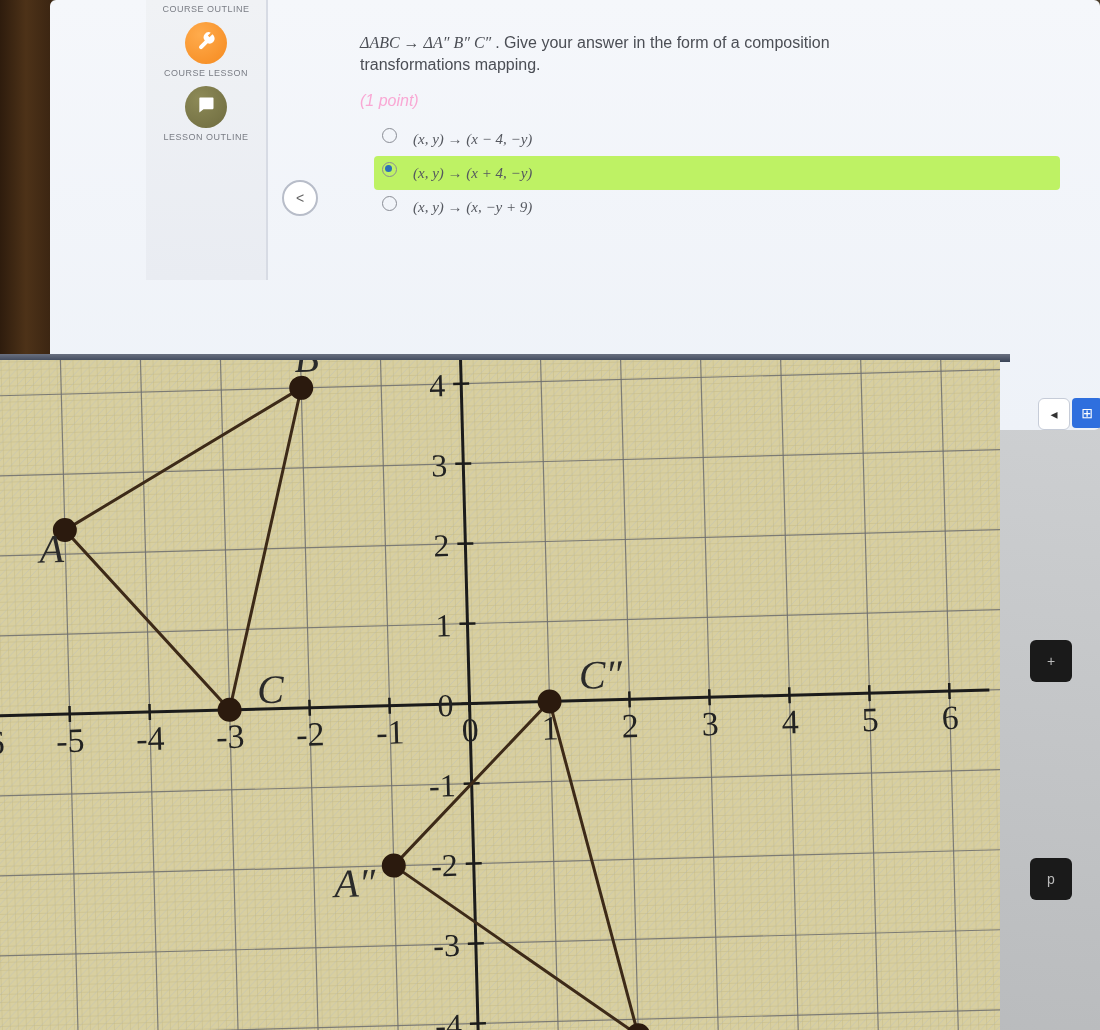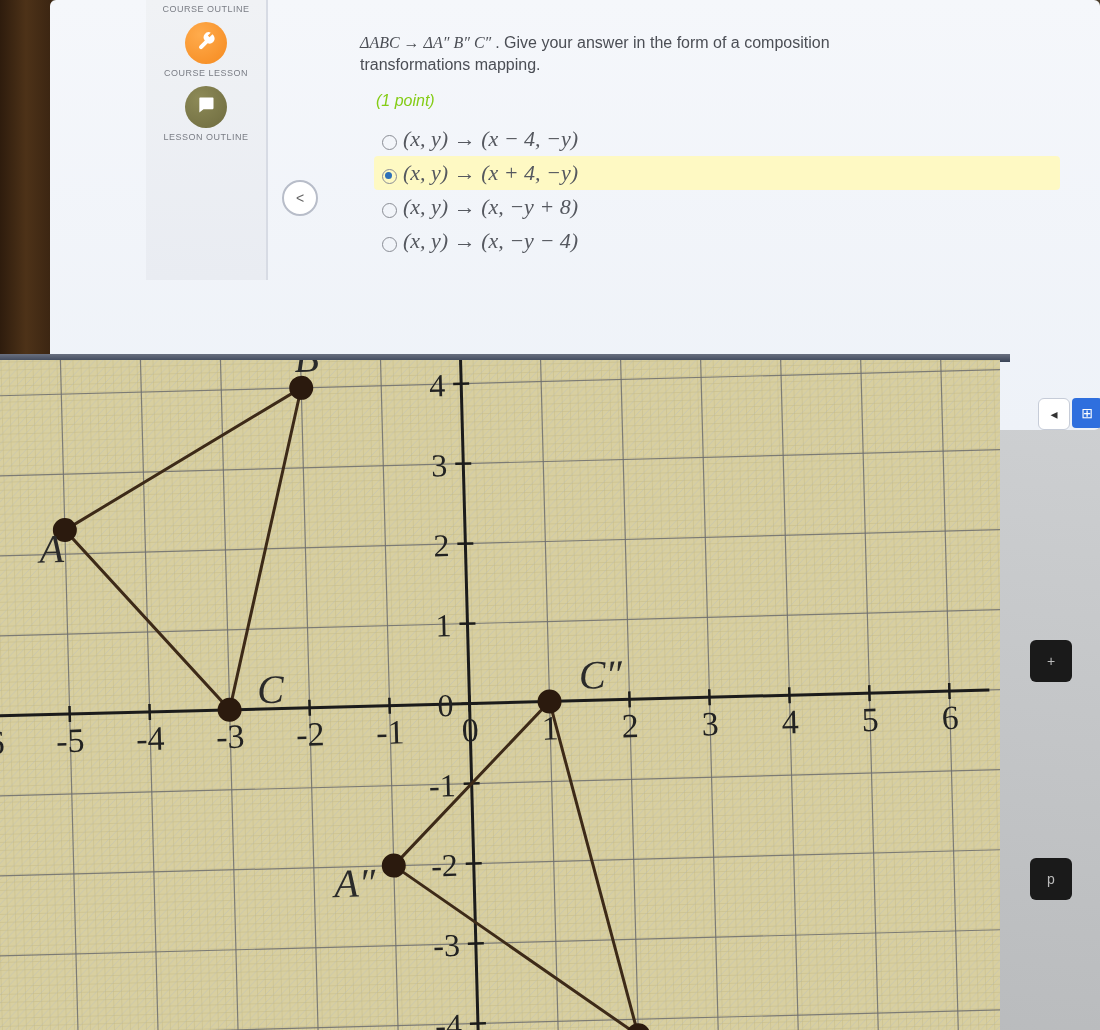--- a/index.html
+++ b/index.html
@@ -15,24 +15,24 @@
   .sidebar{position:absolute;left:146px;top:0;width:120px;height:280px;background:linear-gradient(#f0f2f5,#e9ecf2);border-right:2px solid #d7dbe4;text-align:center}
   .sidebadge{font-size:9px;color:#7a7d85;letter-spacing:0.5px;margin-top:4px}
   .circlebtn{width:42px;height:42px;border-radius:50%;margin:8px auto 0;display:flex;align-items:center;justify-content:center}
   .orange{background:radial-gradient(circle at 35% 30%,#ffab4c,#f58a1f)}
   .olive{background:radial-gradient(circle at 35% 30%,#8d8a57,#6e6b3f)}
   .circlebtn svg{width:20px;height:20px;fill:#fff}
   .collapse{position:absolute;left:282px;top:180px;width:32px;height:32px;border-radius:50%;border:2px solid #b8bdc9;background:#fff;color:#666;font-size:14px;display:flex;align-items:center;justify-content:center}
   
   .qcard{position:absolute;left:360px;top:10px;width:700px;color:#4b4e55;font-size:16px;line-height:22px}
   .qcard .prompt{margin-bottom:6px}
-  .qcard .ital{font-style:italic;color:#84cc16;margin:14px 16px 10px}
+  .qcard .ital{font-style:italic;color:#f9a8d4;margin:14px 0 10px}
   .options{margin-left:14px}
-  .optrow{display:flex;align-items:flex-end;gap:6px;padding:6px 8px;border-radius:4px;font-family:'Times New Roman',serif;font-size:22px;color:#55585f}
-  .optrow.sel{background:#fef9c3}
+  .optrow{display:flex;align-items:flex-start;gap:16px;padding:6px 8px;border-radius:4px;font-family:'Times New Roman',serif;font-size:15px;color:#55585f}
+  .optrow.sel{background:#bef264}
   .radio{width:13px;height:13px;border:1.5px solid #8a8d95;border-radius:50%;flex:0 0 auto;position:relative}
   .radio.on::after{content:"";position:absolute;left:2px;top:2px;width:7px;height:7px;border-radius:50%;background:#2d6fb8}
   .floatbtn{position:absolute;left:1038px;top:398px;width:30px;height:30px;background:#fff;border:1px solid #c6ccd8;border-radius:6px;display:flex;align-items:center;justify-content:center;color:#333;font-size:14px}
   .bluefab{position:absolute;left:1072px;top:398px;width:30px;height:30px;background:#2f6fde;border-radius:4px;color:#fff;font-size:14px;display:flex;align-items:center;justify-content:center}
   
   .paper{position:absolute;left:0;top:360px;width:1000px;height:680px;overflow:hidden}
   .paper svg{width:1060px;height:720px;transform:rotate(-1.5deg) translate(-30px,-20px)}
   .papershadow{position:absolute;left:0;top:354px;width:1010px;height:8px;background:linear-gradient(#6a7080,#394356)}
   
   .math{font-family:'Times New Roman',serif;font-style:italic}
@@ -83,25 +83,21 @@
     <div class="optrow">
       <span class="radio"></span>
       <span class="math">(x, y) → (x − 4, −y)</span>
     </div>
     <div class="optrow sel">
       <span class="radio on"></span>
       <span class="math">(x, y) → (x + 4, −y)</span>
     </div>
     <div class="optrow">
       <span class="radio"></span>
-      <span class="math">(x, y) → (x, −y + 8)</span>
-    </div>
-    <div class="optrow">
-      <span class="radio"></span>
-      <span class="math">(x, y) → (x, −y − 4)</span>
+      <span class="math">(x, y) → (x, −y + 9)</span>
     </div>
   </div>
 </div>
 
 <div class="floatbtn">
   <span>◂</span>
 </div>
 <div class="bluefab">
   <span>⊞</span>
 </div>

